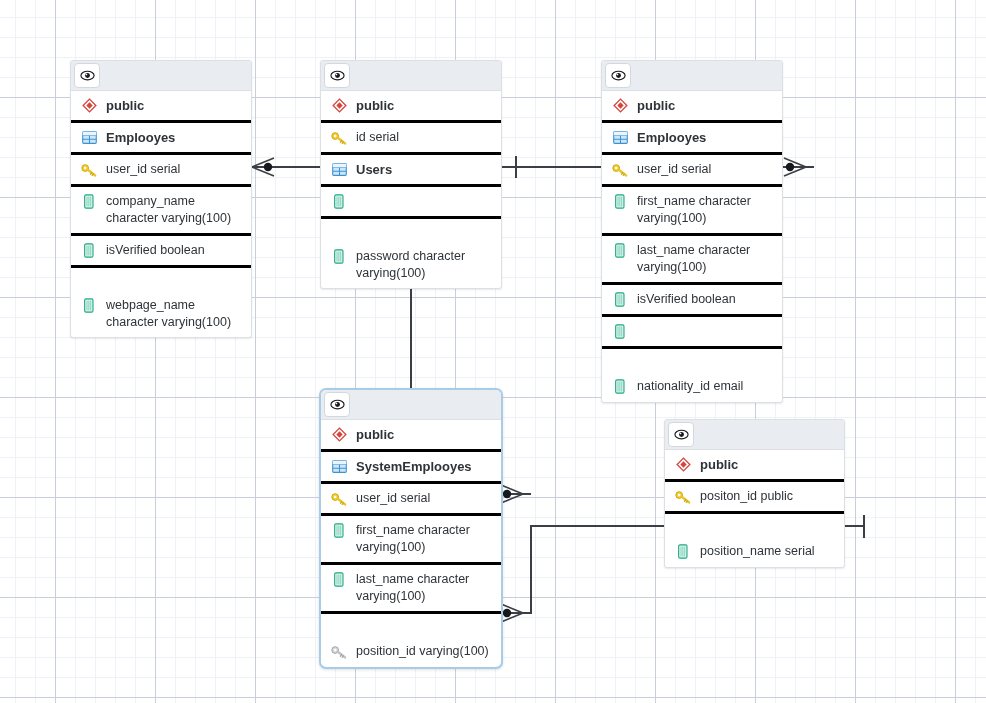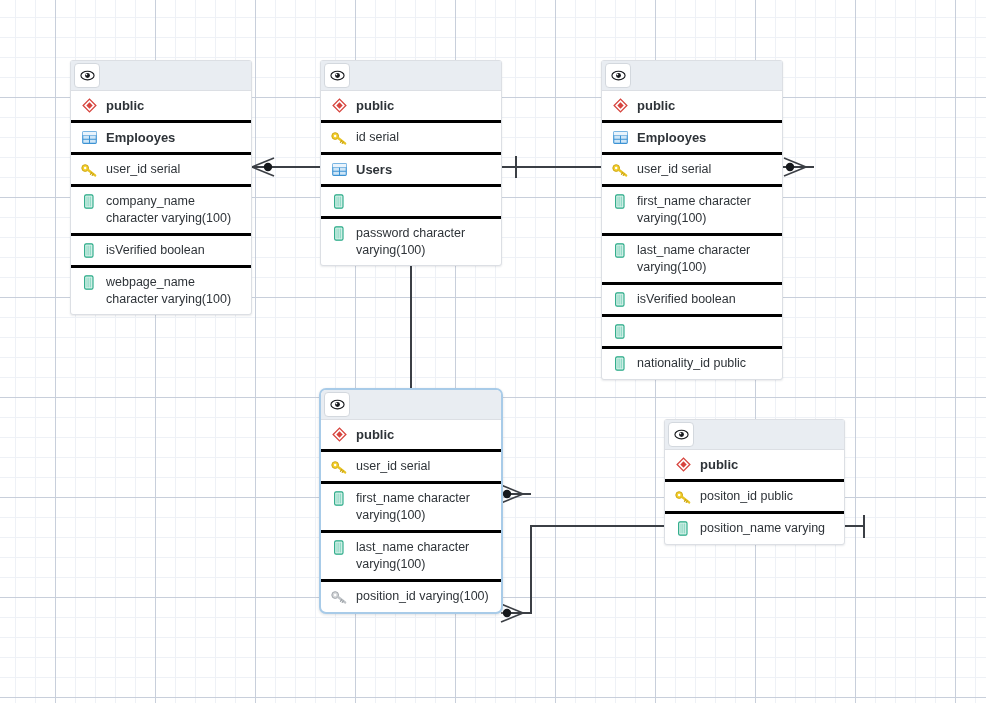--- a/index.html
+++ b/index.html
@@ -54,21 +54,21 @@
     display: flex; align-items: center; justify-content: center;
   }
   .row {
     display: flex;
     align-items: flex-start;
     padding: 6px 8px 6px 9px;
     border-bottom: 3px solid #000000;
     min-height: 30px;
     line-height: 17px;
   }
-  .row:last-child { border-bottom: none; }
+  .row:last-child { border-bottom: none; margin-top: 23px; }
   .row .ico {
     flex: 0 0 18px;
     width: 18px; height: 17px;
     margin-right: 8px;
     display: flex; align-items: center; justify-content: center;
   }
   .row .txt { flex: 1 1 auto; word-break: break-word; }
   .row.schema .txt, .row.title .txt { font-weight: bold; font-size: 13px; }
   .row.schema .txt { font-weight: bold; }
   .row.title .txt { font-weight: bold; }
@@ -323,21 +323,21 @@
         </svg>
       </span>
     </div>
     <div class="row">
       <span class="ico">
         <svg width="10" height="15" viewBox="0 0 11 16">
           <rect x="0.7" y="0.7" width="9.2" height="14.6" rx="1.6" fill="#d9f2ea" stroke="#22a783" stroke-width="1.2"></rect>
           <path d="M3.3 2.6 V13.4 M5.3 2.6 V13.4 M7.3 2.6 V13.4" stroke="#7fd3bd" stroke-width="1"></path>
         </svg>
       </span>
-      <span class="txt">nationality_id public</span>
+      <span class="txt">nationality_id email</span>
     </div>
   </div>
 
   <div class="table-node selected" style="left:319px; top:388px; width:184px;">
     <div class="node-header">
       <div class="eye-btn">
         <svg width="15" height="11" viewBox="0 0 16 11">
           <ellipse cx="8" cy="5.5" rx="7" ry="4.6" fill="#fff" stroke="#16181c" stroke-width="1.2"></ellipse>
           <circle cx="8" cy="5.5" r="2.6" fill="#16181c"></circle>
           <circle cx="6.9" cy="4.4" r="0.9" fill="#fff"></circle>
@@ -346,20 +346,30 @@
     </div>
     <div class="row schema">
       <span class="ico">
         <svg width="15" height="15" viewBox="0 0 16 16">
           <rect x="8" y="1.2" width="9.6" height="9.6" transform="rotate(45 8 1.2)" fill="#fff" stroke="#d7443e" stroke-width="1.4"></rect>
           <rect x="8" y="4.6" width="4.8" height="4.8" transform="rotate(45 8 4.6)" fill="#d7443e"></rect>
         </svg>
       </span>
       <span class="txt">public</span>
     </div>
+    <div class="row title">
+      <span class="ico">
+        <svg width="15" height="13" viewBox="0 0 16 14">
+          <rect x="0.7" y="0.7" width="14.6" height="12.6" rx="1" fill="#cfe6f7" stroke="#3c93d4" stroke-width="1.2"></rect>
+          <path d="M0.7 4.6 H15.3 M0.7 9 H15.3 M8 4.6 V13.3" stroke="#3c93d4" stroke-width="1.1" fill="none"></path>
+          <rect x="0.7" y="0.7" width="14.6" height="3.9" fill="#eaf4fc"></rect>
+        </svg>
+      </span>
+      <span class="txt">SystemEmplooyes</span>
+    </div>
     <div class="row">
       <span class="ico">
         <svg width="16" height="14" viewBox="0 0 17 15">
           <circle cx="4.4" cy="5.4" r="3.6" fill="#f5d02c" stroke="#c9a112" stroke-width="1"></circle>
           <circle cx="4.4" cy="5.4" r="1.3" fill="#fff"></circle>
           <path d="M7.2 7.2 L15 13.3" stroke="#e8c425" stroke-width="2.6" stroke-linecap="round"></path>
           <path d="M11.4 10.4 L10 12.2 M13.2 11.7 L11.9 13.4" stroke="#c9a112" stroke-width="1.2" stroke-linecap="round"></path>
         </svg>
       </span>
       <span class="txt">user_id serial</span>
@@ -425,17 +435,17 @@
       </span>
       <span class="txt">positon_id public</span>
     </div>
     <div class="row">
       <span class="ico">
         <svg width="10" height="15" viewBox="0 0 11 16">
           <rect x="0.7" y="0.7" width="9.2" height="14.6" rx="1.6" fill="#d9f2ea" stroke="#22a783" stroke-width="1.2"></rect>
           <path d="M3.3 2.6 V13.4 M5.3 2.6 V13.4 M7.3 2.6 V13.4" stroke="#7fd3bd" stroke-width="1"></path>
         </svg>
       </span>
-      <span class="txt">position_name varying</span>
+      <span class="txt">position_name serial</span>
     </div>
   </div>
 
 </div>
 
 </body></html>

